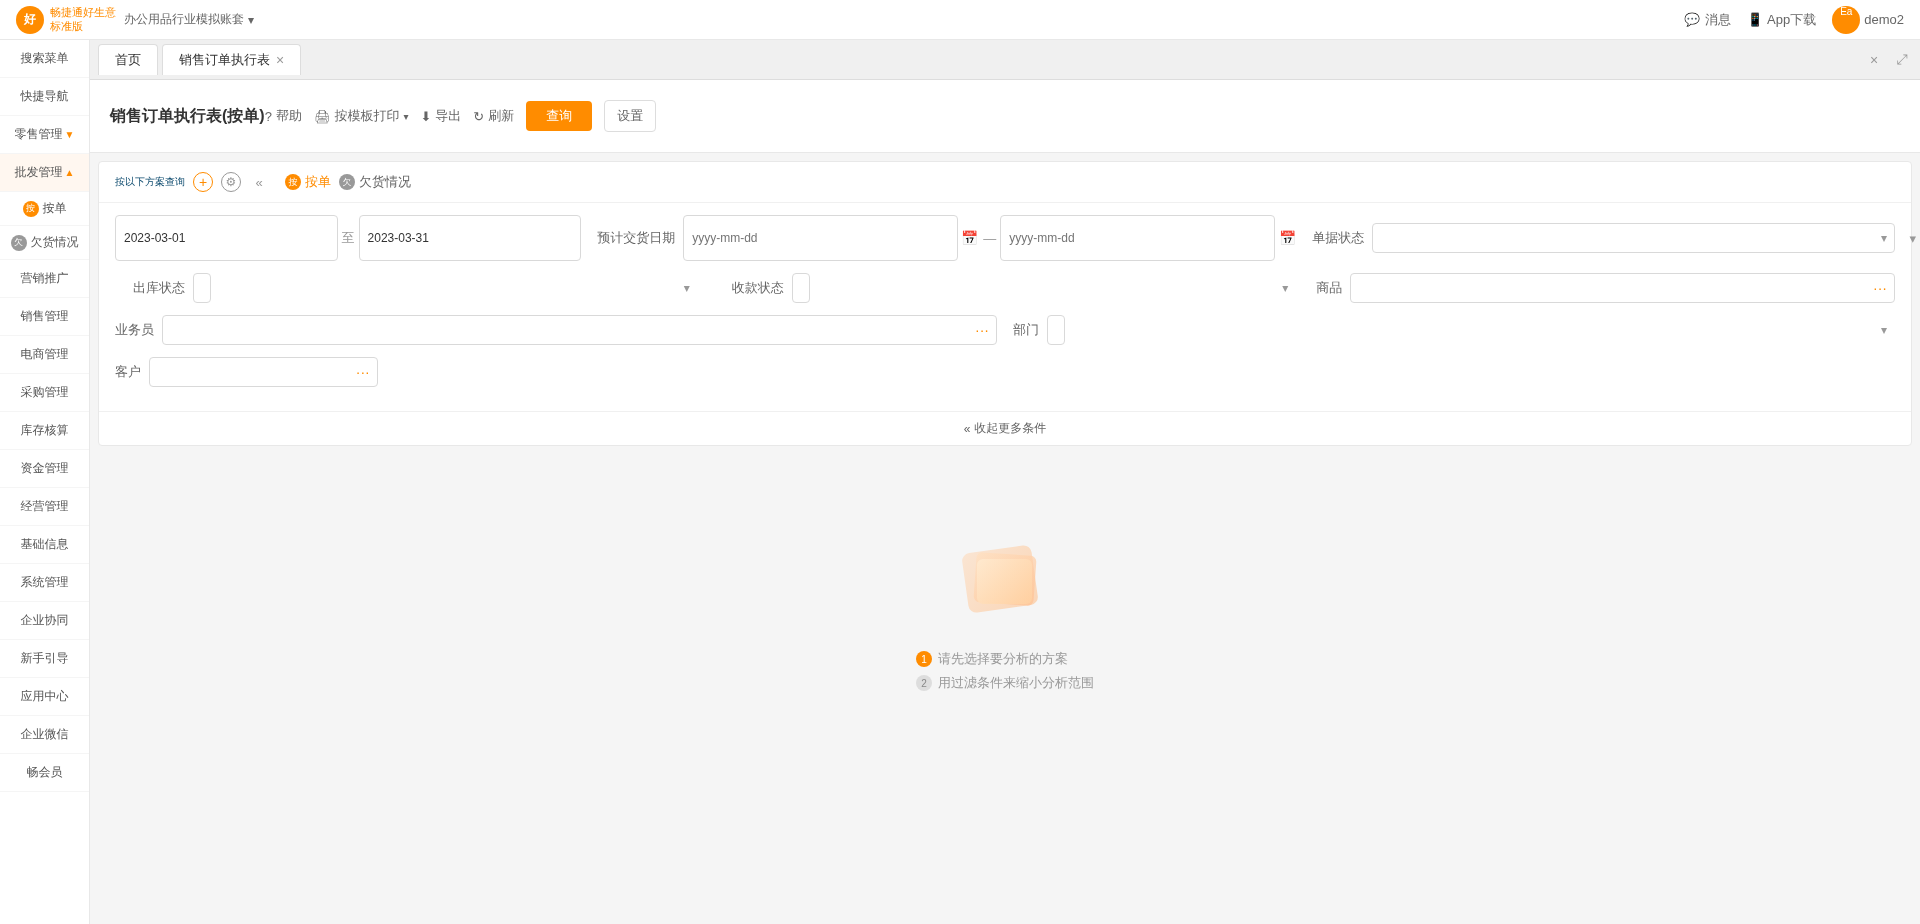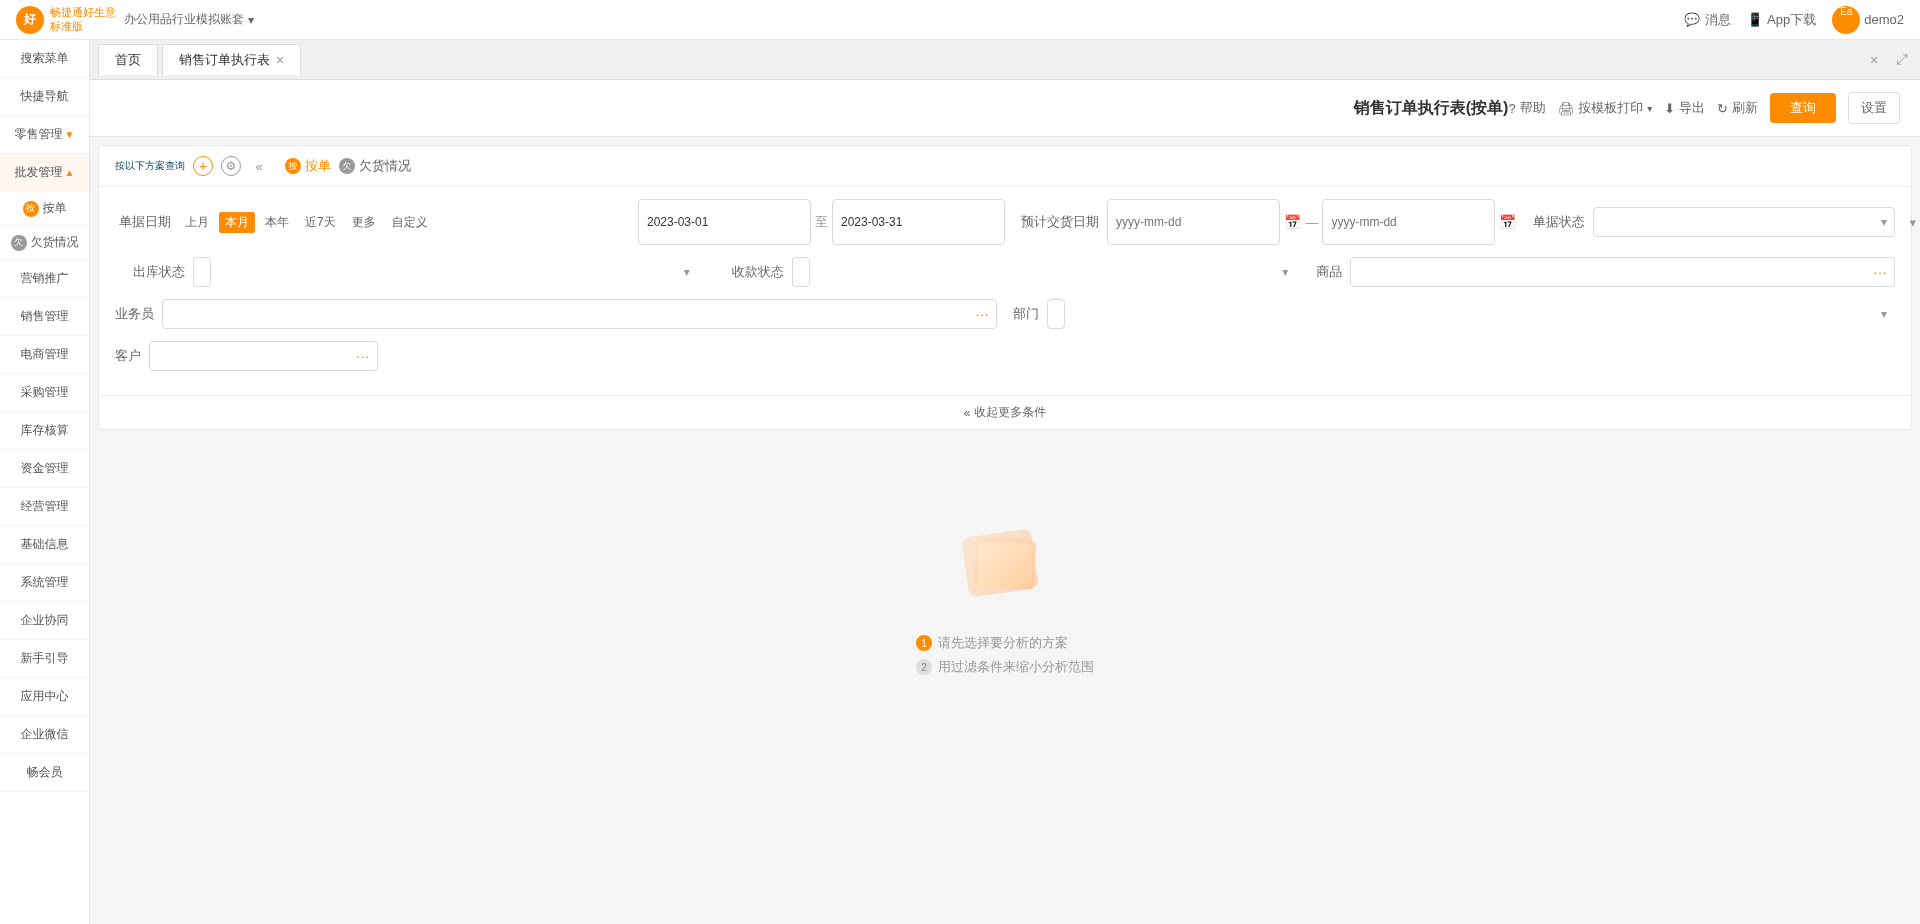--- a/index.html
+++ b/index.html
@@ -47,21 +47,21 @@
     .tab-item.home { background: #fff; color: #333; }
     .tab-item.active { background: #fff; color: #333; border-color: #ddd; }
     .tab-close { color: #999; font-size: 14px; cursor: pointer; }
     .tab-bar-actions { margin-left: auto; display: flex; align-items: center; gap: 8px; }
     .window-btn { width: 20px; height: 20px; display: flex; align-items: center; justify-content: center; color: #999; cursor: pointer; font-size: 14px; }
 
     
     .page-content { flex: 1; overflow-y: auto; background: #f5f5f5; }
 
     
-    .page-title-bar { background: #fff; padding: 12px 20px; display: flex; align-items: center; justify-content: flex-end; border-bottom: 1px solid #e8e8e8; }
+    .page-title-bar { background: #fff; padding: 20px 20px; display: flex; align-items: center; justify-content: flex-start; border-bottom: 1px solid #e8e8e8; }
     .page-title { font-size: 16px; font-weight: bold; color: #333; }
     .page-actions { display: flex; align-items: center; gap: 12px; }
     .page-action-btn { display: flex; align-items: center; gap: 4px; color: #666; font-size: 13px; cursor: pointer; }
     .btn-primary { background: #ff8c00; color: white; border: none; padding: 6px 20px; border-radius: 4px; cursor: pointer; font-size: 13px; }
     .btn-settings { background: #fff; color: #666; border: 1px solid #ddd; padding: 6px 12px; border-radius: 4px; cursor: pointer; font-size: 13px; }
 
     
     .filter-panel { background: #fff; margin: 8px; border-radius: 4px; border: 1px solid #e8e8e8; }
     .filter-header { padding: 10px 16px; border-bottom: 1px solid #f0f0f0; display: flex; align-items: center; gap: 8px; }
     .filter-add-btn { width: 20px; height: 20px; border: 1px solid #ff8c00; border-radius: 50%; color: #ff8c00; display: flex; align-items: center; justify-content: center; cursor: pointer; font-size: 14px; }
@@ -276,31 +276,20 @@
               <span class="gray-circle" style="font-size:9px;">欠</span>
               <span>欠货情况</span>
             </div>
           </div>
         </div>
 
         <div class="filter-body">
 
           <div class="filter-row">
 
-            <div class="filter-field" style="flex:1.4;">
-              <span class="filter-label label-date">单据日期</span>
-              <div class="date-period-tabs">
-                <span class="date-tab">上月</span>
-                <span class="date-tab active">本月</span>
-                <span class="date-tab">本年</span>
-                <span class="date-tab">近7天</span>
-                <span class="date-tab">更多</span>
-                <span class="date-tab">自定义</span>
-              </div>
-            </div>
             <div class="filter-field" style="flex:0.8;">
               <div class="date-range">
                 <input class="date-input" value="2023-03-01" readonly="" style="color: rgb(51, 51, 51);">
                 <span class="date-separator">至</span>
                 <input class="date-input" value="2023-03-31" readonly="" style="color: rgb(51, 51, 51);">
               </div>
             </div>
 
             <div class="filter-field" style="flex:1.2;">
               <span class="filter-label label-predict">预计交货日期</span>

